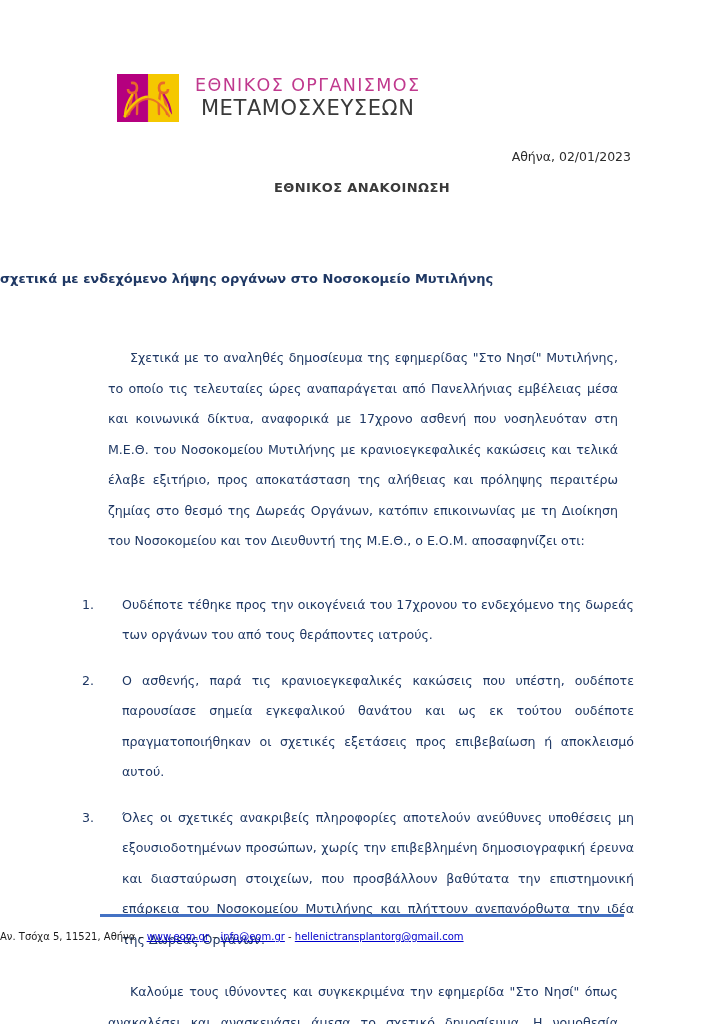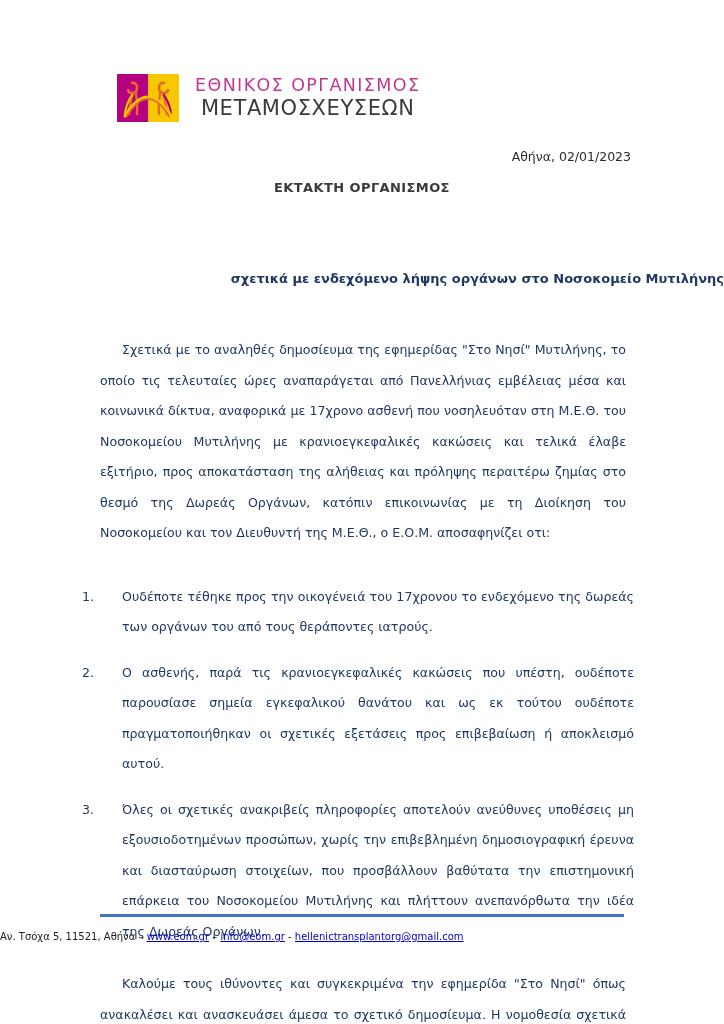--- a/index.html
+++ b/index.html
@@ -92,35 +92,35 @@
     text-align: center;
     font-size: 13px;
     font-weight: bold;
     color: #1F3864;
   }
   .subtitle2 {
     position: absolute;
     left: 0;
     right: 0;
     top: 271px;
-    text-align: right;
+    text-align: left;
     font-size: 13px;
     font-weight: bold;
     color: #1F3864;
   }
 
   
   .content {
     position: absolute;
     left: 92px;
     top: 327px;
     width: 542px;
   }
   p.body-par {
-    margin: 8px;
+    margin: 16px;
     text-align: justify;
     text-justify: inter-word;
     font-size: 12.6px;
     line-height: 30.5px;
     color: #1F3864;
     text-indent: 0;
   }
   p.body-par.indented { text-indent: 22px; }
 
   ol.claims {
@@ -206,21 +206,21 @@
       </svg>
     </div>
     <div class="logo-words">
       <div class="logo-line1">ΕΘΝΙΚΟΣ ΟΡΓΑΝΙΣΜΟΣ</div>
       <div class="logo-line2">ΜΕΤΑΜΟΣΧΕΥΣΕΩΝ</div>
     </div>
   </div>
 
   <div class="date-line">Αθήνα, 02/01/2023</div>
 
-  <div class="headline">ΕΚΤΑΚΤΗ ΟΡΓΑΝΙΣΜΟΣ</div>
+  <div class="headline">ΕΘΝΙΚΟΣ ΑΝΑΚΟΙΝΩΣΗ</div>
   <div class="subtitle2">σχετικά με ενδεχόμενο λήψης οργάνων στο Νοσοκομείο Μυτιλήνης</div>
 
   <div class="content">
 
     <p class="body-par indented">Σχετικά με το αναληθές δημοσίευμα της εφημερίδας "Στο Νησί" Μυτιλήνης, το οποίο τις τελευταίες ώρες αναπαράγεται από Πανελλήνιας εμβέλειας μέσα και κοινωνικά δίκτυα, αναφορικά με 17χρονο ασθενή που νοσηλευόταν στη Μ.Ε.Θ. του Νοσοκομείου Μυτιλήνης με κρανιοεγκεφαλικές κακώσεις και τελικά έλαβε εξιτήριο, προς αποκατάσταση της αλήθειας και πρόληψης περαιτέρω ζημίας στο θεσμό της Δωρεάς Οργάνων, κατόπιν επικοινωνίας με τη Διοίκηση του Νοσοκομείου και τον Διευθυντή της Μ.Ε.Θ., ο Ε.Ο.Μ. αποσαφηνίζει οτι:</p>
 
     <ol class="claims">
       <li>
         <span>Ουδέποτε τέθηκε προς την οικογένειά του 17χρονου το ενδεχόμενο της δωρεάς των οργάνων του από τους θεράποντες ιατρούς.</span>
       </li>

